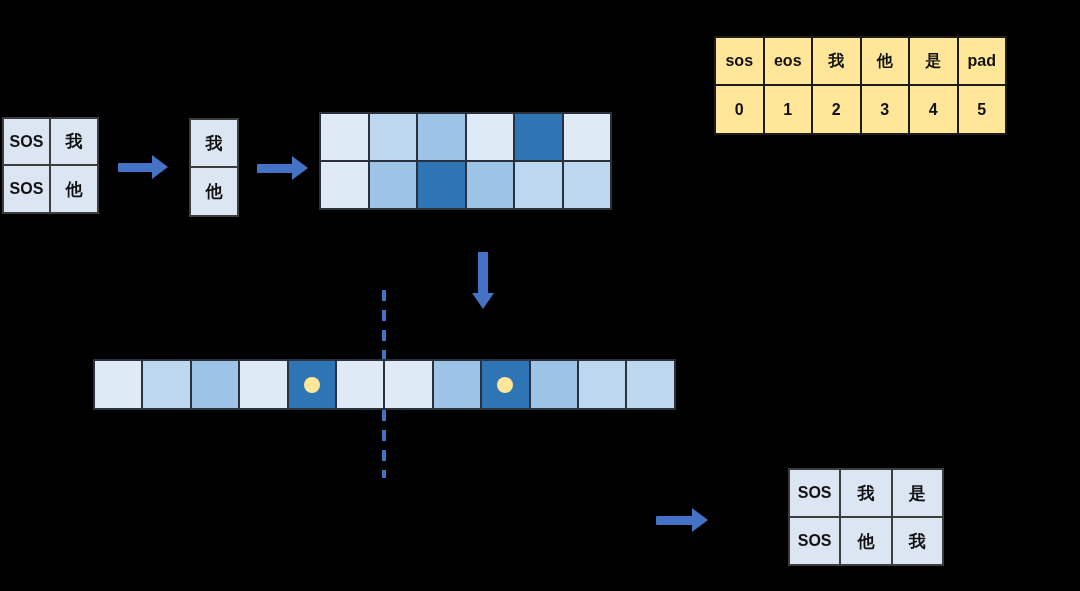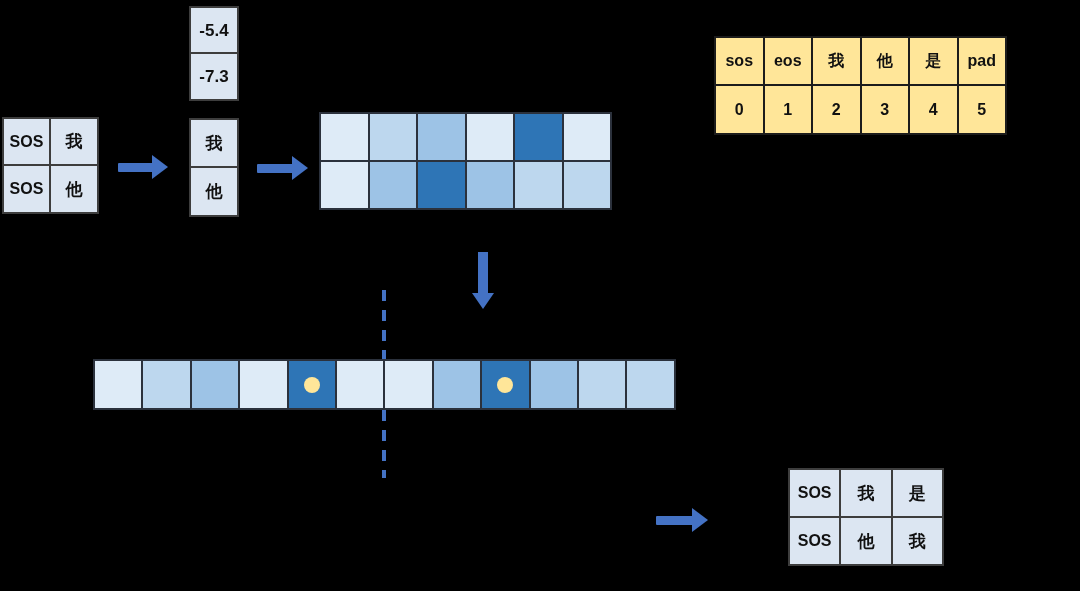--- a/index.html
+++ b/index.html
@@ -46,24 +46,20 @@
     <div class="cell">我</div>
     <div class="cell" style="font-size:16px">SOS</div>
     <div class="cell">他</div>
   </div>
 
   <div class="abs arrow-right" style="left:118px;top:155px;width:50px;">
     <span class="shaft" style="width:36px;"></span>
     <span class="head"></span>
   </div>
 
-  <div class="abs grid blue" style="left:189px;top:6px;grid-template-columns:48px;grid-template-rows:46px 47px;">
-    <div class="cell">-5.4</div>
-    <div class="cell">-7.3</div>
-  </div>
 
   <div class="abs grid blue" style="left:189px;top:118px;grid-template-columns:48px;grid-template-rows:48px 49px;">
     <div class="cell">我</div>
     <div class="cell">他</div>
   </div>
 
   <div class="abs arrow-right" style="left:257px;top:156px;width:51px;">
     <span class="shaft" style="width:37px;"></span>
     <span class="head"></span>
   </div>

